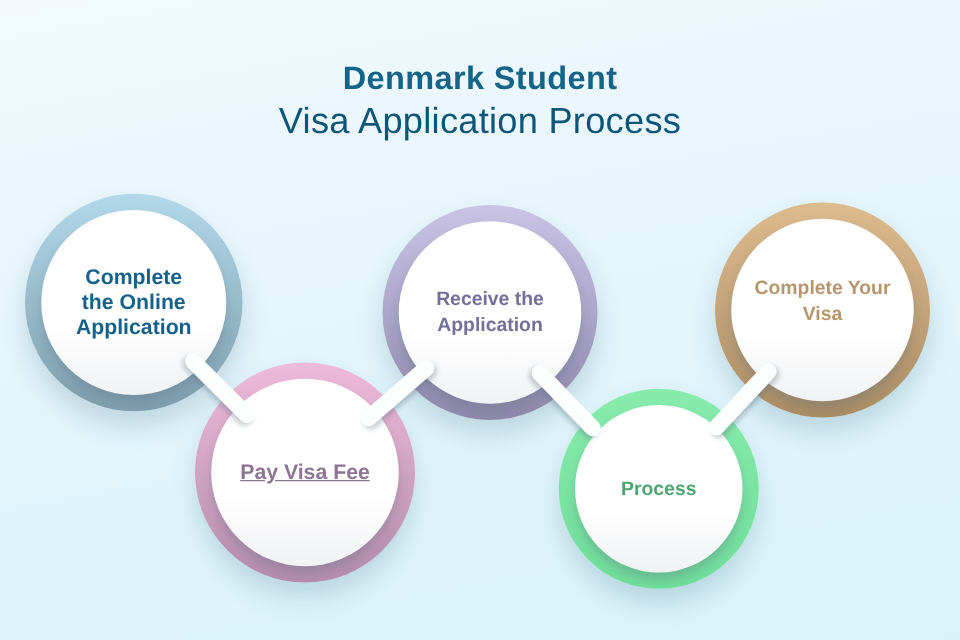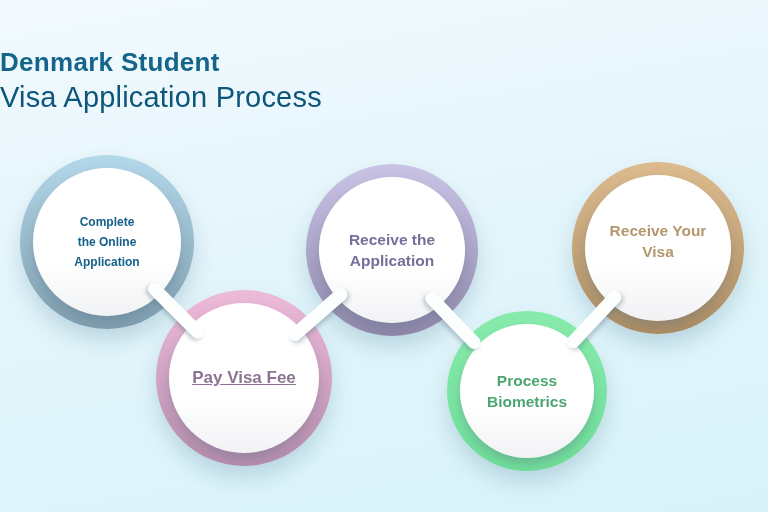--- a/index.html
+++ b/index.html
@@ -14,21 +14,21 @@
     overflow: hidden;
     background: linear-gradient(170deg, #f2fafe 0%, #e4f5fb 45%, #d7f3f9 100%);
   }
 
   
   .title-block {
     position: absolute;
     top: 46px;
     left: 0;
     width: 768px;
-    text-align: left;
+    text-align: center;
     line-height: 1.25;
   }
   .title-line1 {
     font-size: 26px;
     font-weight: 600;
     color: #15658a;
     letter-spacing: 0.3px;
   }
   .title-line2 {
     font-size: 29px;
@@ -68,21 +68,21 @@
         background: linear-gradient(180deg, #b3d8ea 0%, #7d9dad 100%); }
   .s2 { left: 156px; top: 290px; width: 176px; height: 176px;
         background: linear-gradient(180deg, #eebad9 0%, #b38cab 100%); }
   .s3 { left: 306px; top: 164px; width: 172px; height: 172px;
         background: linear-gradient(180deg, #c9c4e6 0%, #8e87a9 100%); }
   .s4 { left: 447px; top: 311px; width: 160px; height: 160px;
         background: linear-gradient(180deg, #87ebac 0%, #6fdd99 100%); }
   .s5 { left: 572px; top: 162px; width: 172px; height: 172px;
         background: linear-gradient(180deg, #dcbb8e 0%, #aa8c63 100%); }
 
-  .s1 .label { color: #16618a; font-size: 12px;   line-height: 20px; }
+  .s1 .label { color: #16618a; font-size: 17px;   line-height: 20px; }
   .s2 .label { color: #8c7493; font-size: 17px;   line-height: 22px; text-decoration: underline; }
   .s3 .label { color: #73709a; font-size: 15.5px; line-height: 21px; }
   .s4 .label { color: #4ca571; font-size: 15.5px; line-height: 21px; }
   .s5 .label { color: #b5976d; font-size: 15.5px; line-height: 21px; padding-bottom: 14px; }
 
   
   .connector {
     position: absolute;
     width: 74px;
     height: 13px;
@@ -132,25 +132,24 @@
     <div class="label">
       <span>Receive the</span>
       <span>Application</span>
     </div>
   </div>
 
   <div class="step s4">
     <div class="inner"></div>
     <div class="label">
       <span>Process</span>
-      <span>Biometrics</span>
     </div>
   </div>
 
   <div class="step s5">
     <div class="inner"></div>
     <div class="label">
-      <span>Receive Your</span>
+      <span>Complete Your</span>
       <span>Visa</span>
     </div>
   </div>
 
 </div>
 
 </body></html>

